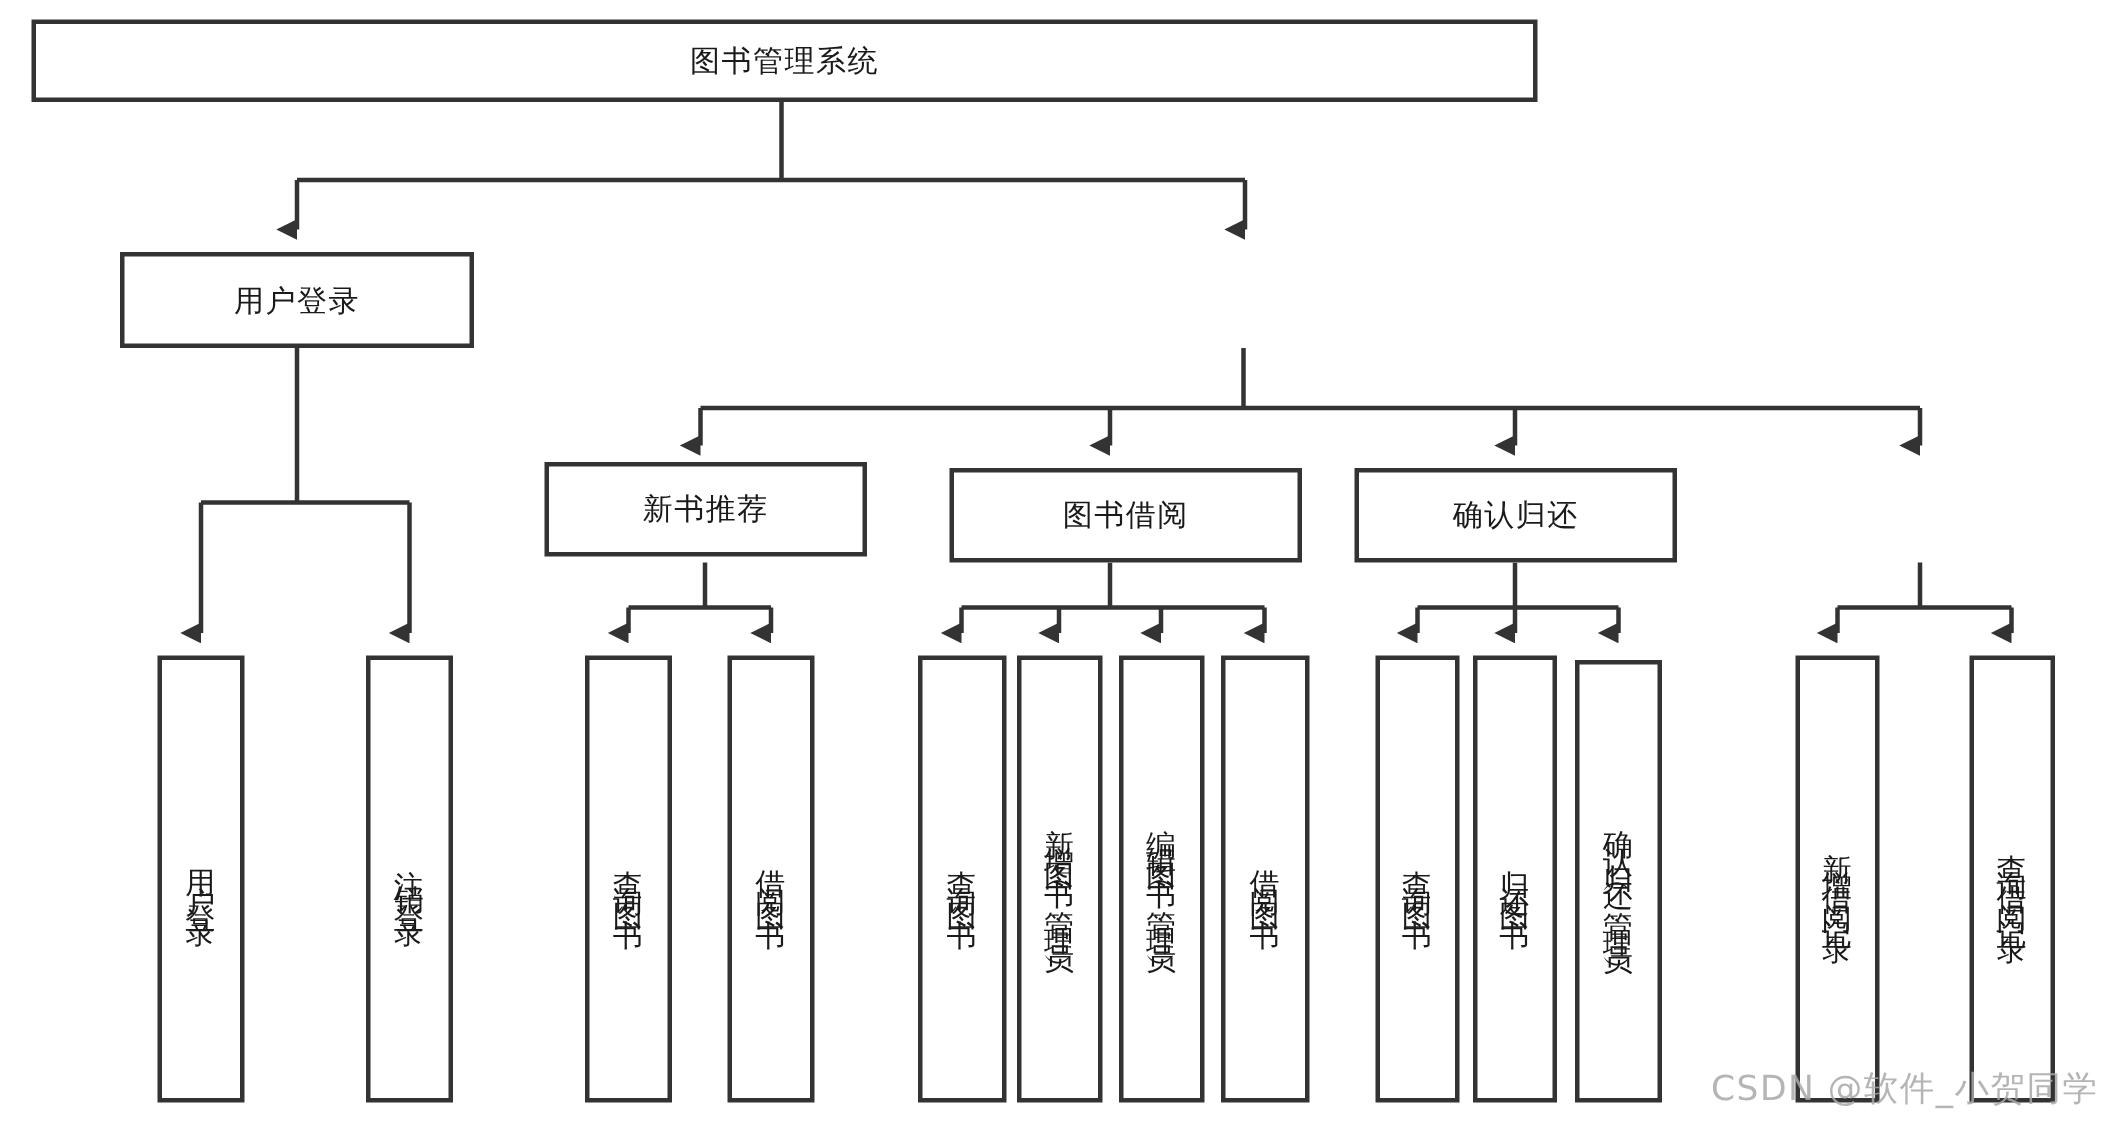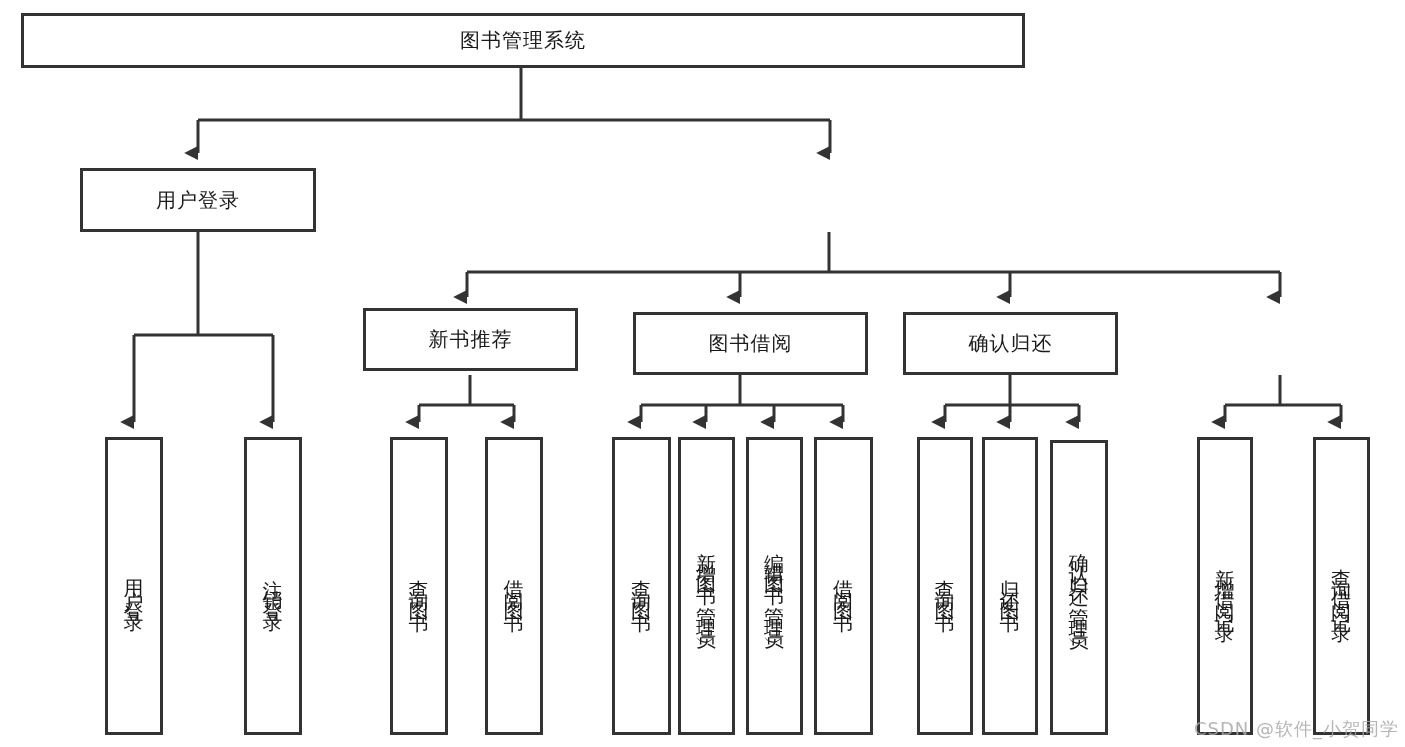--- a/index.html
+++ b/index.html
@@ -43,21 +43,21 @@
     text-orientation: mixed;
     font-size: 20px;
     letter-spacing: 11px;
     line-height: 1;
     white-space: nowrap;
   }
   .watermark {
     position: absolute;
     right: 6px;
     bottom: 6px;
-    font-size: 18px;
+    font-size: 23px;
     color: rgba(168, 168, 168, 0.85);
     letter-spacing: 1px;
     pointer-events: none;
   }
 </style>
 </head>
 <body>
 
 <div class="stage">
 

